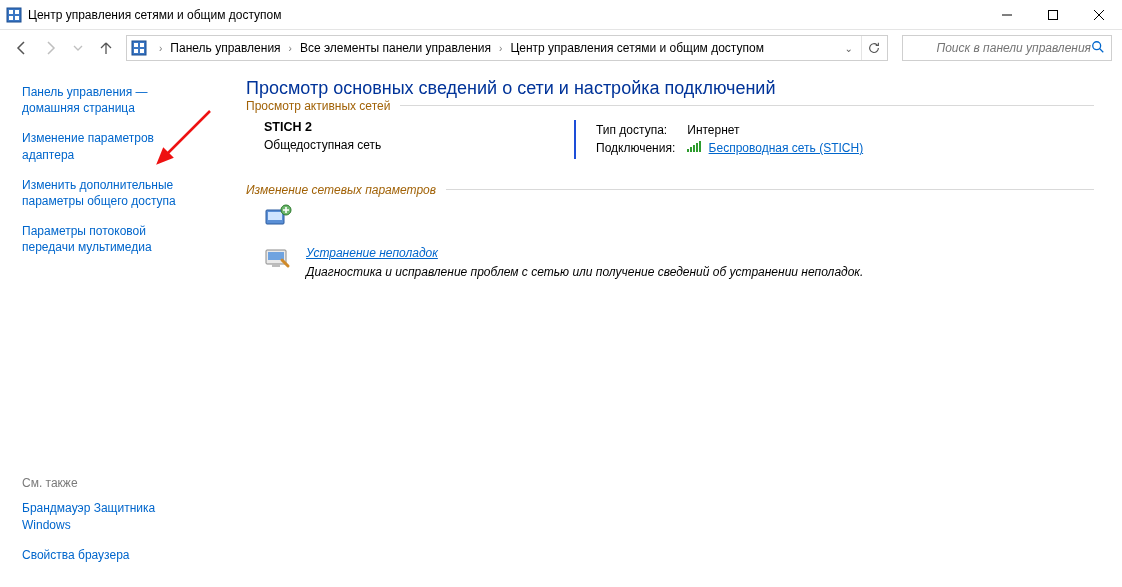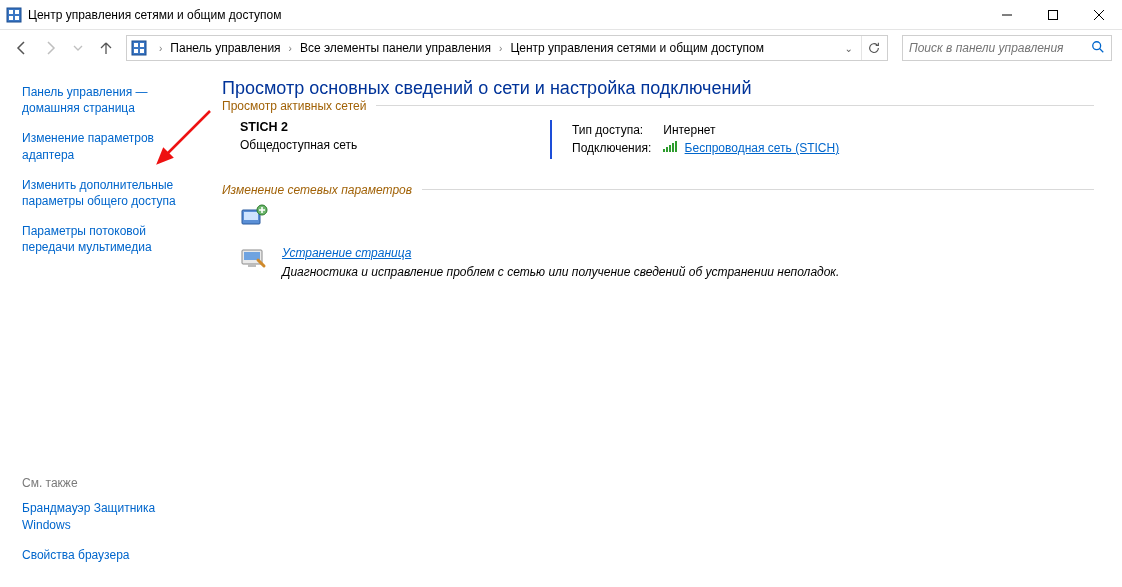--- a/index.html
+++ b/index.html
@@ -17,25 +17,25 @@
     .nav-btn { width: 24px; height: 24px; display: flex; align-items: center; justify-content: center; color: #555; border-radius: 2px; }
     .nav-btn.disabled { color: #bfbfbf; }
     .addr-box { flex: 1; height: 26px; border: 1px solid #cfcfcf; display: flex; align-items: center; padding: 0 2px 0 4px; margin: 0 4px; }
     .addr-icon { width: 16px; height: 16px; margin-right: 6px; }
     .crumb { color: #000; padding: 0 2px; white-space: nowrap; }
     .crumb-sep { color: #7a7a7a; padding: 0 6px; font-size: 10px; }
     .addr-end { margin-left: auto; display: flex; align-items: center; gap: 4px; }
     .addr-drop { color: #606060; font-size: 10px; padding: 0 4px; }
     .refresh-btn { width: 24px; height: 24px; display:flex; align-items:center; justify-content:center; border-left: 1px solid #e4e4e4; }
     .search-box { width: 210px; height: 26px; border: 1px solid #cfcfcf; display: flex; align-items: center; padding: 0 6px; margin-left: 6px; }
-    .search-input { flex: 1; border: none; outline: none; font-size: 12px; font-style: italic; color: #000000; }
+    .search-input { flex: 1; border: none; outline: none; font-size: 12px; font-style: italic; color: #000000; text-align: right; }
     .search-icon { color: #0066cc; }
 
     
-    .main { display: flex; height: calc(100% - 66px); position: relative; }
+    .main { display: flex; height: calc(100% - 66px); position: relative; gap: 24px; }
     .sidebar { width: 210px; padding: 18px 10px 10px 22px; display: flex; flex-direction: column; }
     .sidebar a { color: #0066cc; text-decoration: none; font-size: 12px; line-height: 1.35; display: block; margin-bottom: 14px; }
     .sidebar .bottom { margin-top: auto; }
     .sidebar .see-also { color: #7a7a7a; font-size: 12px; margin-bottom: 10px; }
 
     .content { flex: 1; padding: 12px 28px 10px 12px; }
     .page-title { color: #003399; font-size: 18px; font-weight: 400; margin-bottom: 0; }
 
     
     .group-label { color: #a16207; font-size: 12px; position: relative; }
@@ -231,19 +231,19 @@
       <div class="setting-item">
         <div class="setting-icon">
           <svg width="28" height="24" viewBox="0 0 28 24">
               <rect x="2" y="4" width="20" height="14" rx="1" fill="#eaeaea" stroke="#8a8a8a"></rect>
               <rect x="4" y="6" width="16" height="8" fill="#6fa3e0"></rect>
               <rect x="8" y="18" width="8" height="3" fill="#bdbdbd"></rect>
               <path d="M18 14l6 6" stroke="#d08a2a" stroke-width="3" stroke-linecap="round"></path>
             </svg>
         </div>
         <div class="setting-text">
-          <a href="#" class="link">Устранение страница</a>
+          <a href="#" class="link">Устранение неполадок</a>
           <div class="desc">Диагностика и исправление проблем с сетью или получение сведений об устранении неполадок.</div>
         </div>
       </div>
     </div>
   </div>
 </div>
 
 </body></html>

